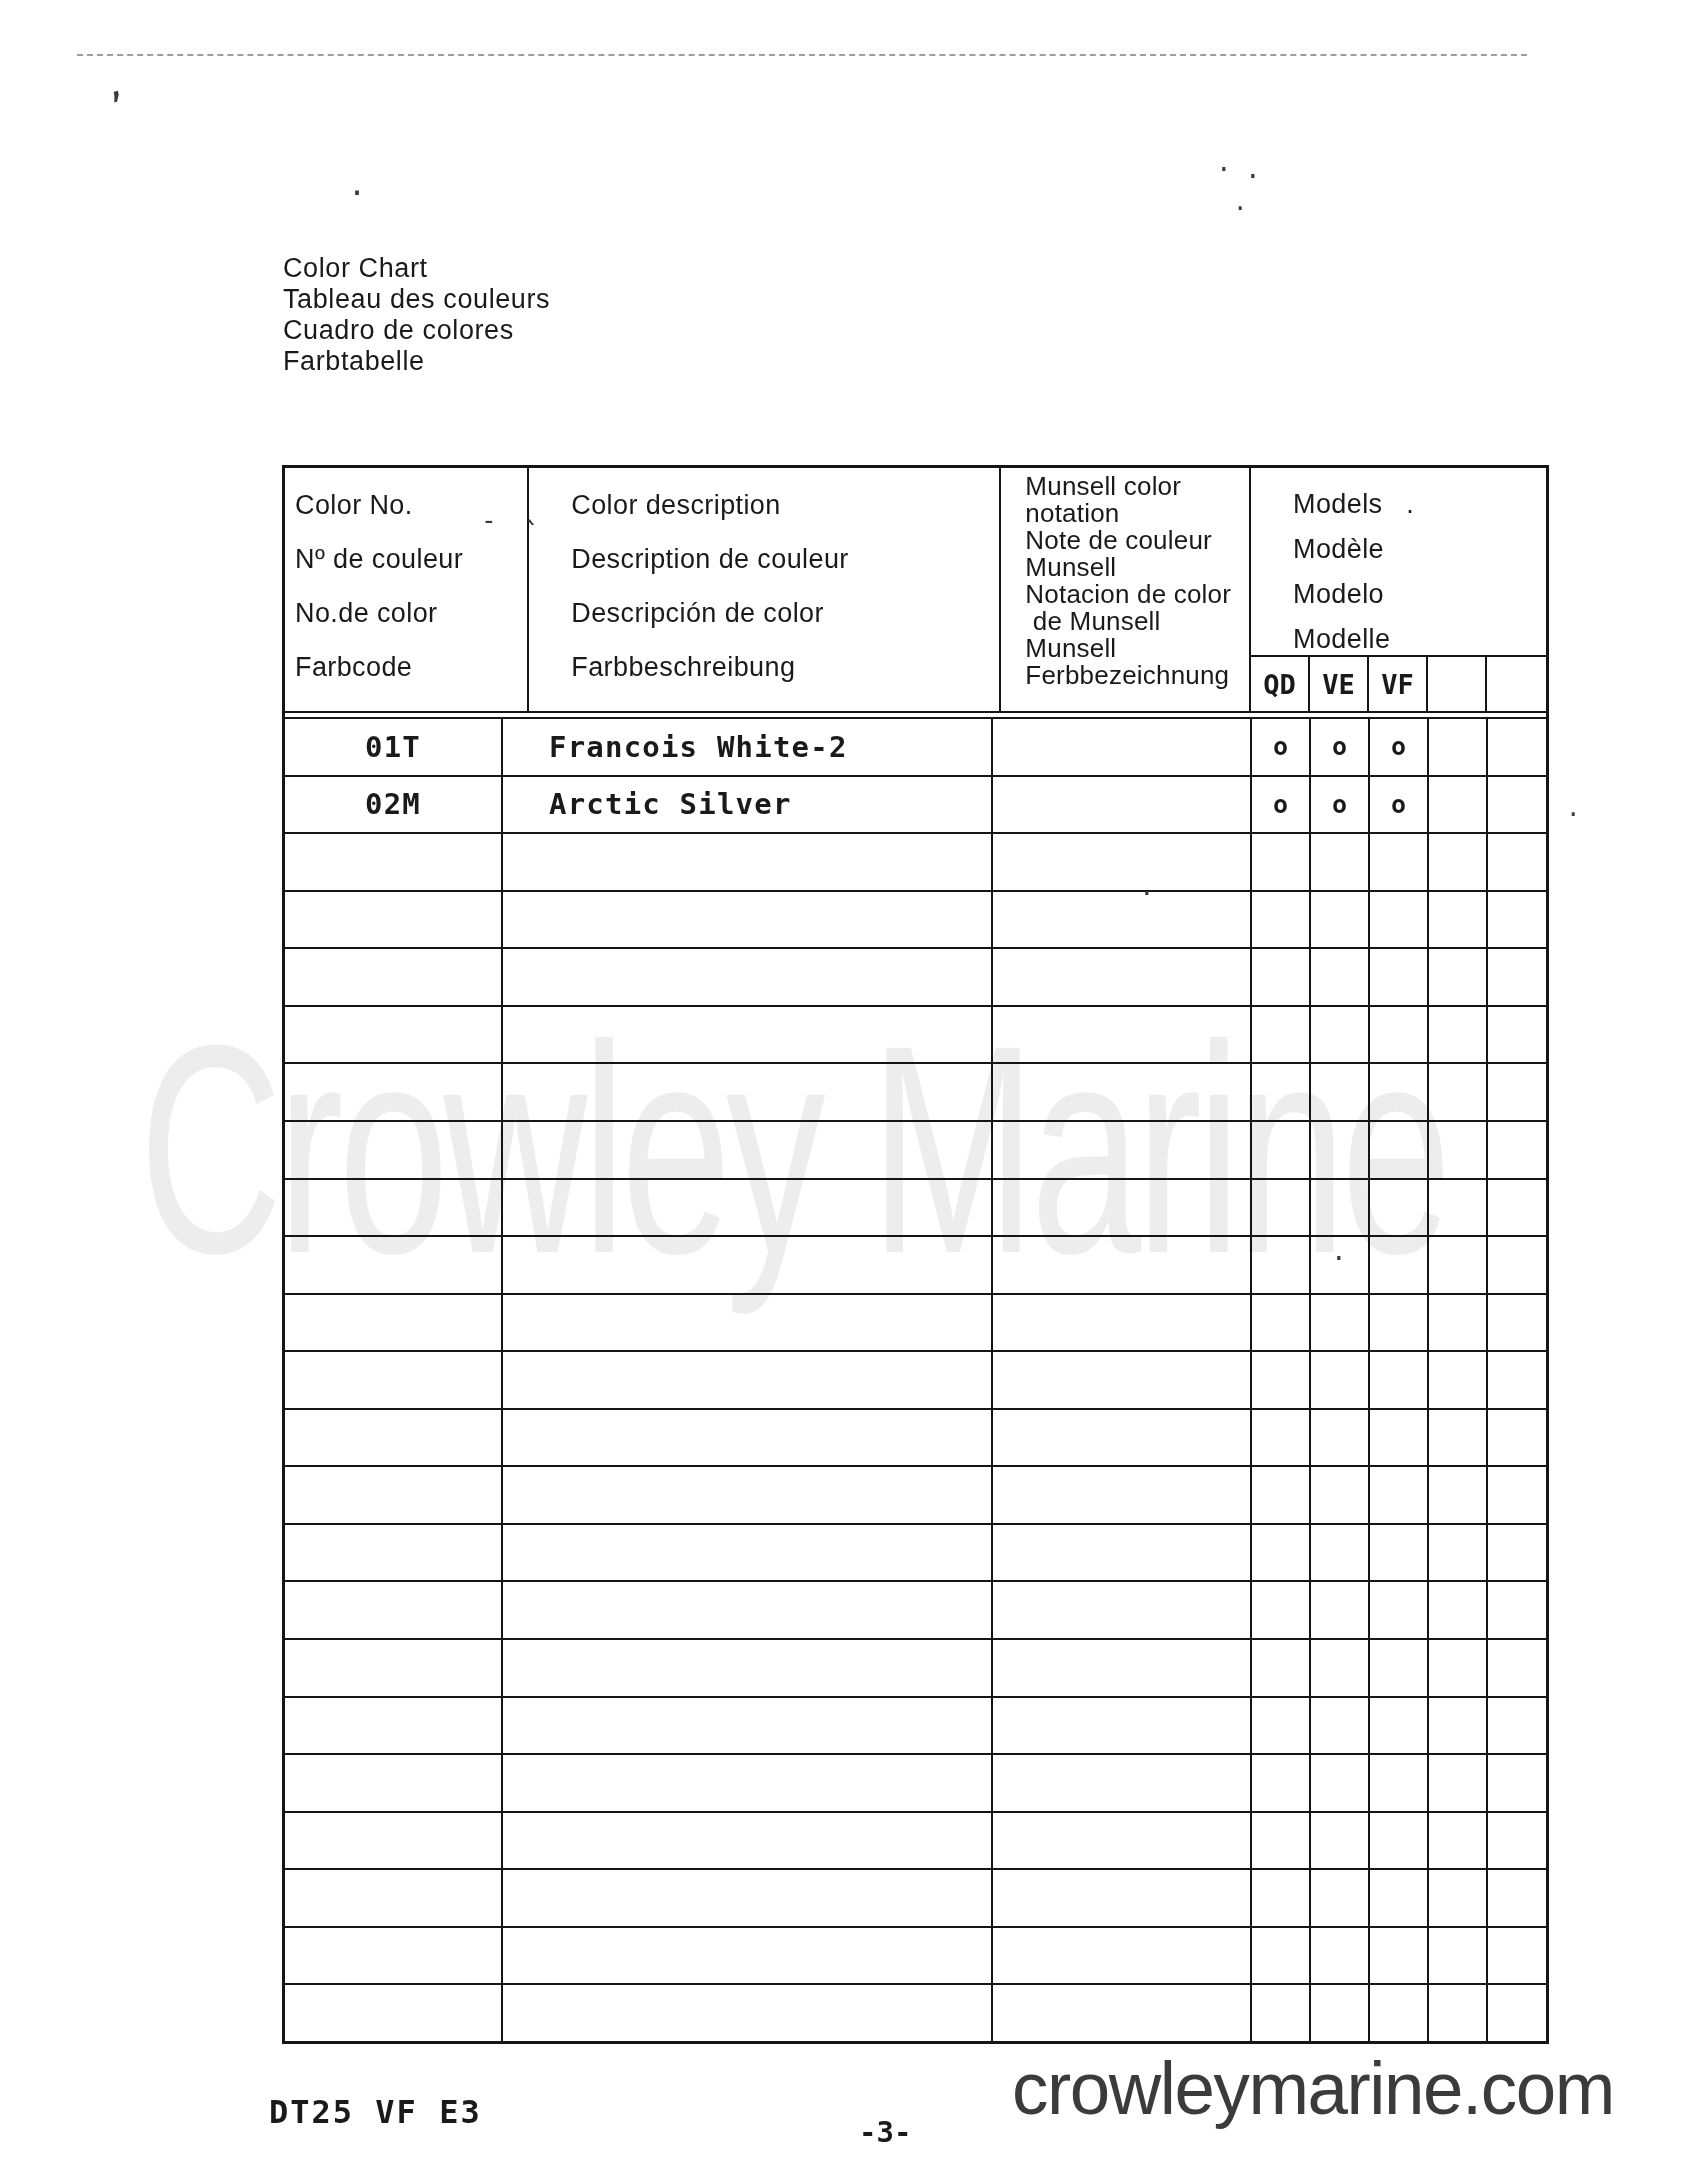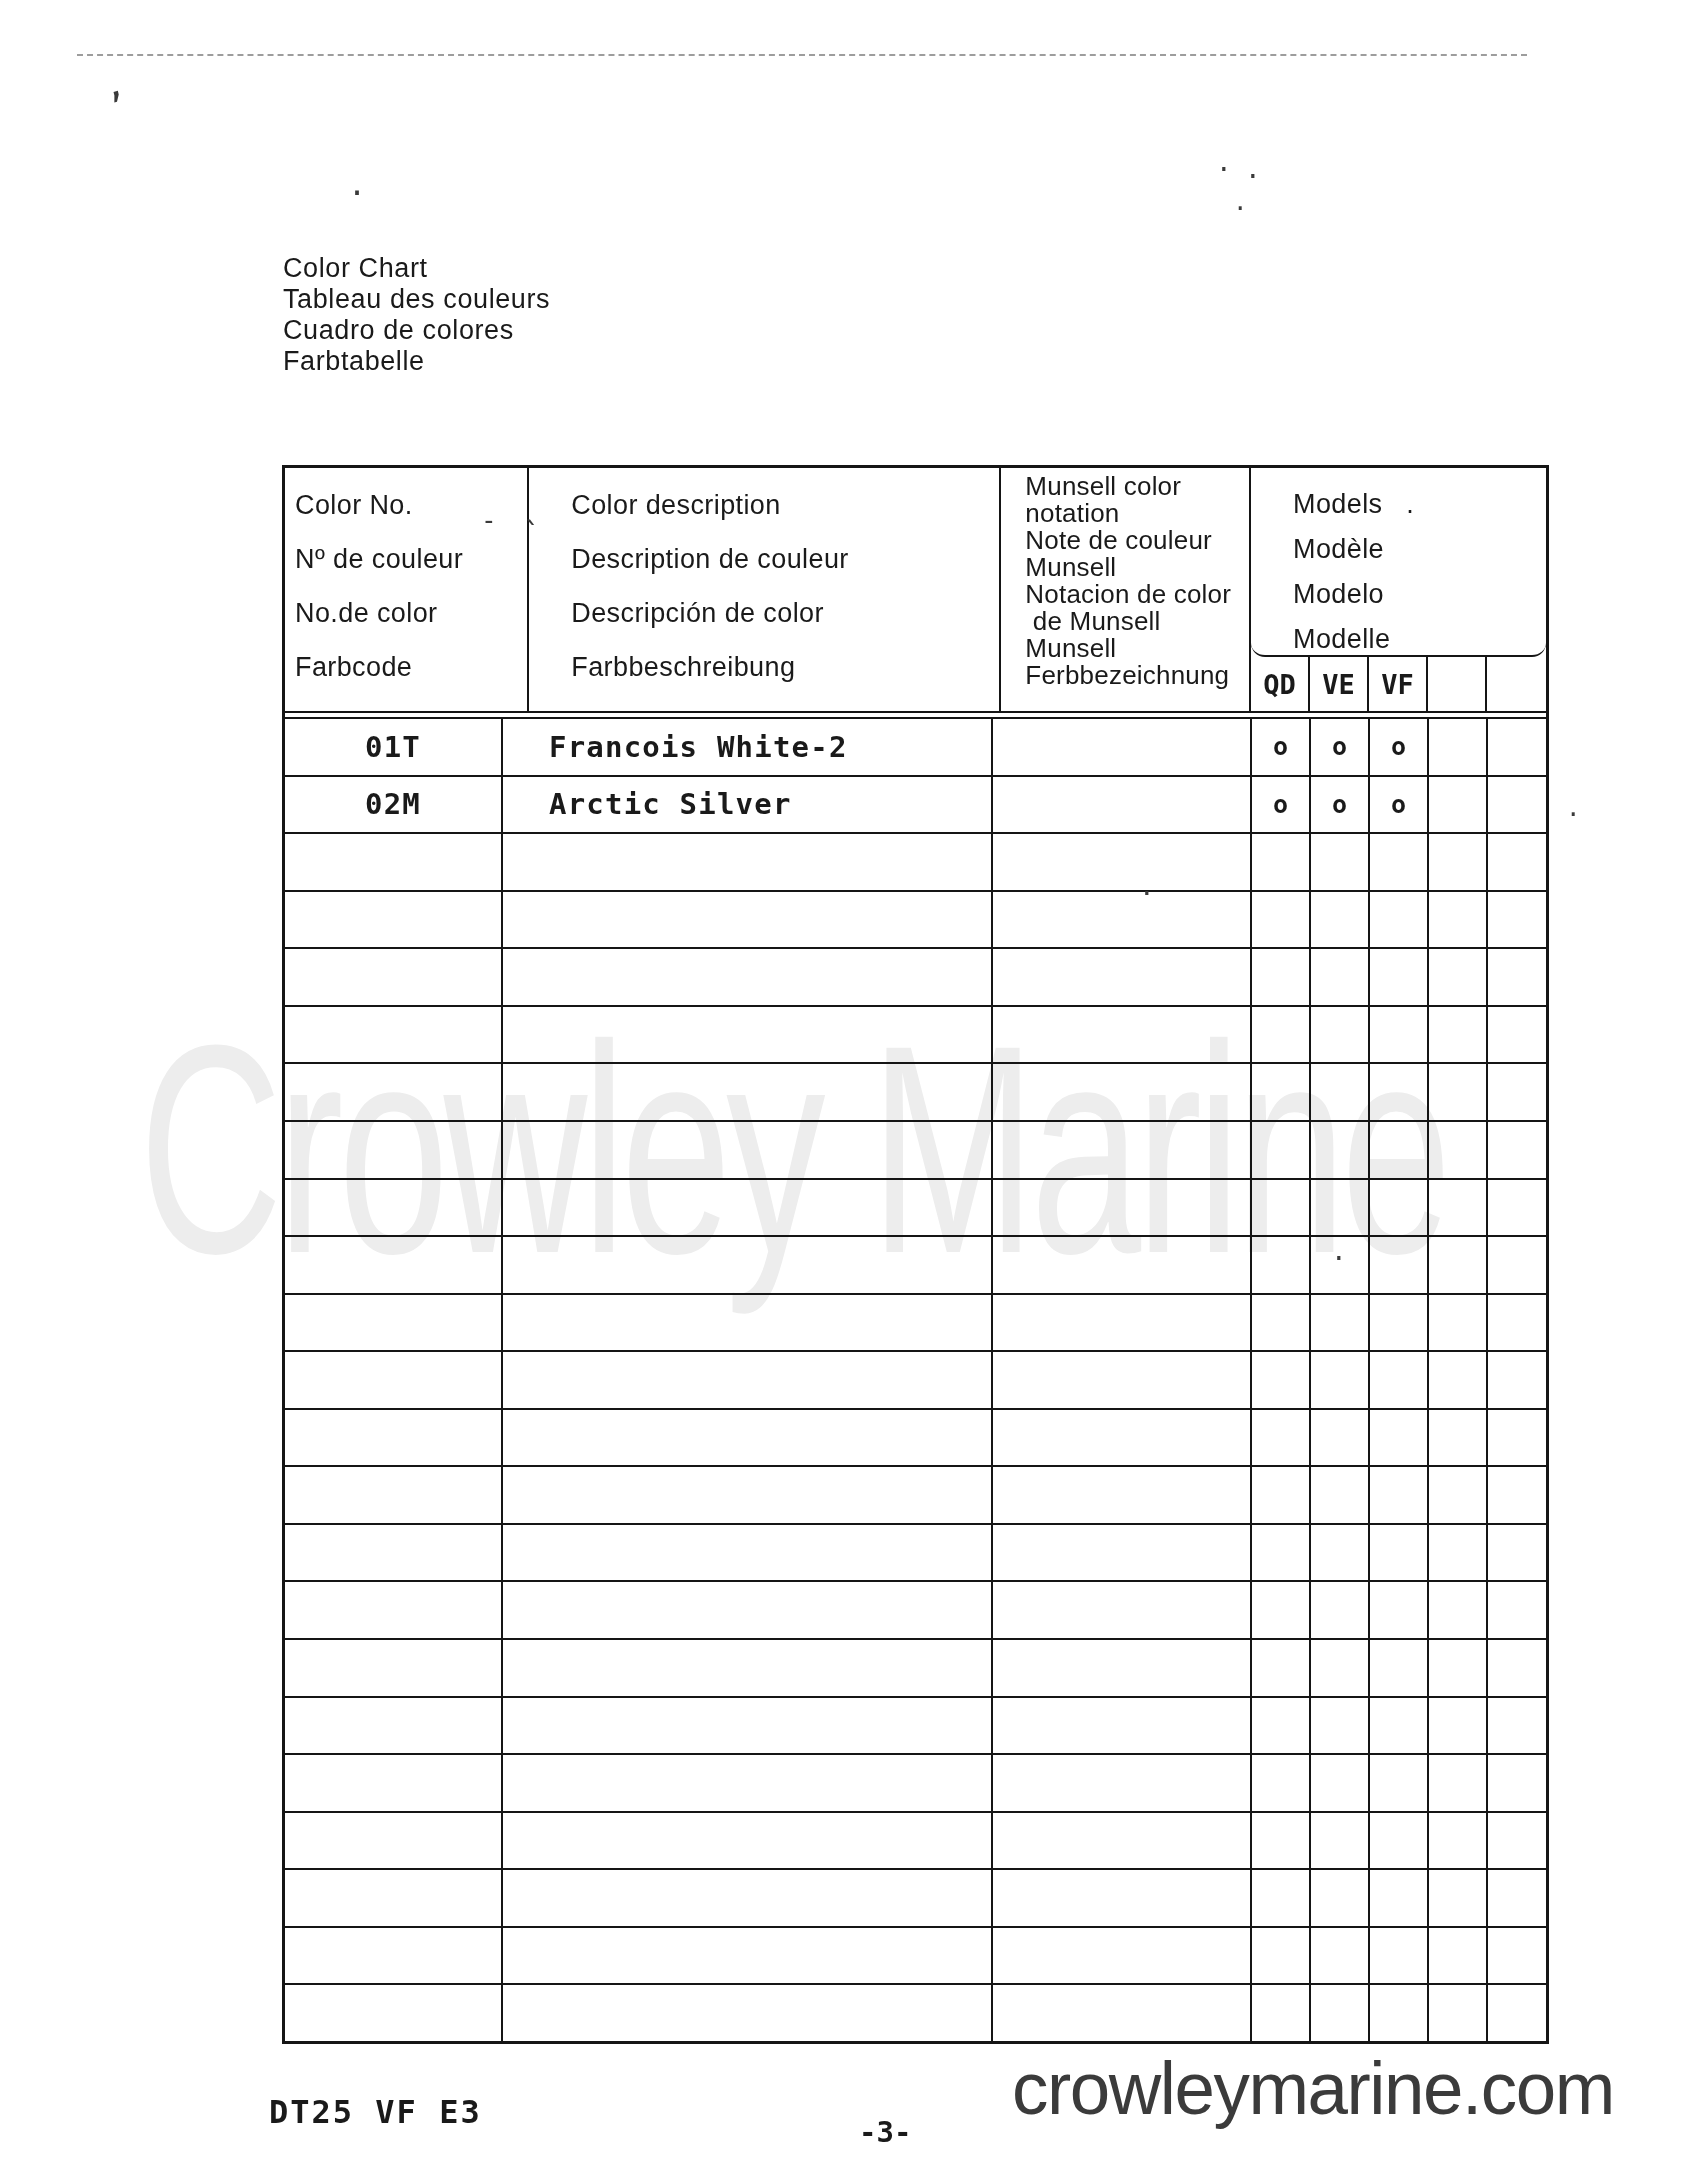--- a/index.html
+++ b/index.html
@@ -35,21 +35,21 @@
   .tbody{flex:1; border-top:2px solid var(--line); display:flex; flex-direction:column;}
 
   .hc{border-right:2px solid var(--line); height:100%;}
   .hc1{width:254px; padding:10px 0 0 10px;}
   .hc2{width:490px; padding:10px 0 0 42px;}
   .hc3{width:259px; padding:5px 0 0 24px;}
   .hcm{flex:1; border-right:none; display:flex; flex-direction:column;}
   .hline{height:54px; display:flex; align-items:center; font-size:27px; letter-spacing:0.4px;
          white-space:pre; font-weight:500;}
   .mline{line-height:27px; font-size:26px; letter-spacing:0.2px; white-space:pre; font-weight:500;}
-  .models-top{height:189px; border-bottom:2px solid var(--line); padding:14px 0 0 42px;border-radius:14px;}
+  .models-top{height:189px; border-bottom:2px solid var(--line); padding:14px 0 0 42px;}
   .models-top div{line-height:45px; font-size:27px; letter-spacing:0.4px; white-space:pre; font-weight:500;}
   .models-sub{flex:1; display:flex;}
   .msub{width:59px; border-right:2px solid var(--line); display:flex; align-items:center;
         justify-content:center; font-family:"DejaVu Sans Mono","Liberation Mono",monospace;
         font-size:27px; font-weight:600;}
   .msub.last{flex:1; border-right:none;}
 
   .trow{flex:1; display:flex; border-bottom:2px solid var(--line);}
   .trow:last-child{border-bottom:none;}
   .cell{border-right:2px solid var(--line); display:flex; align-items:center; overflow:hidden;}

